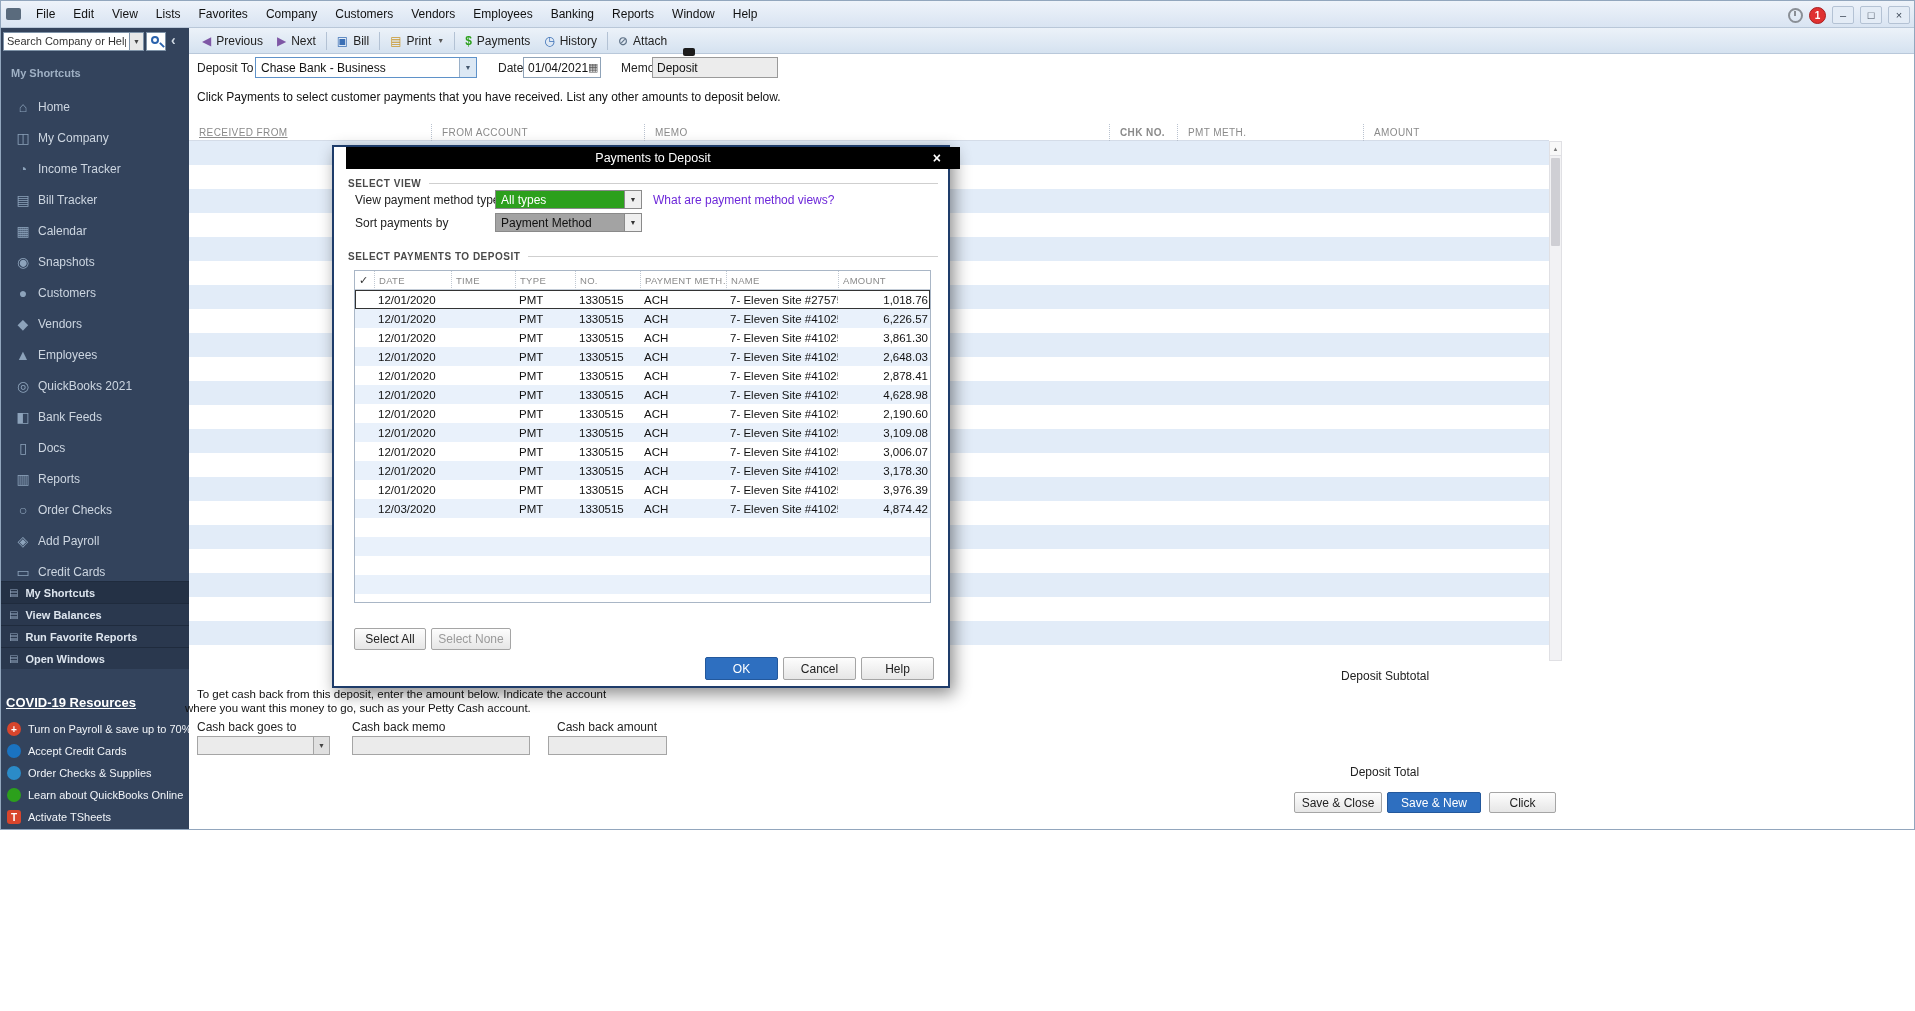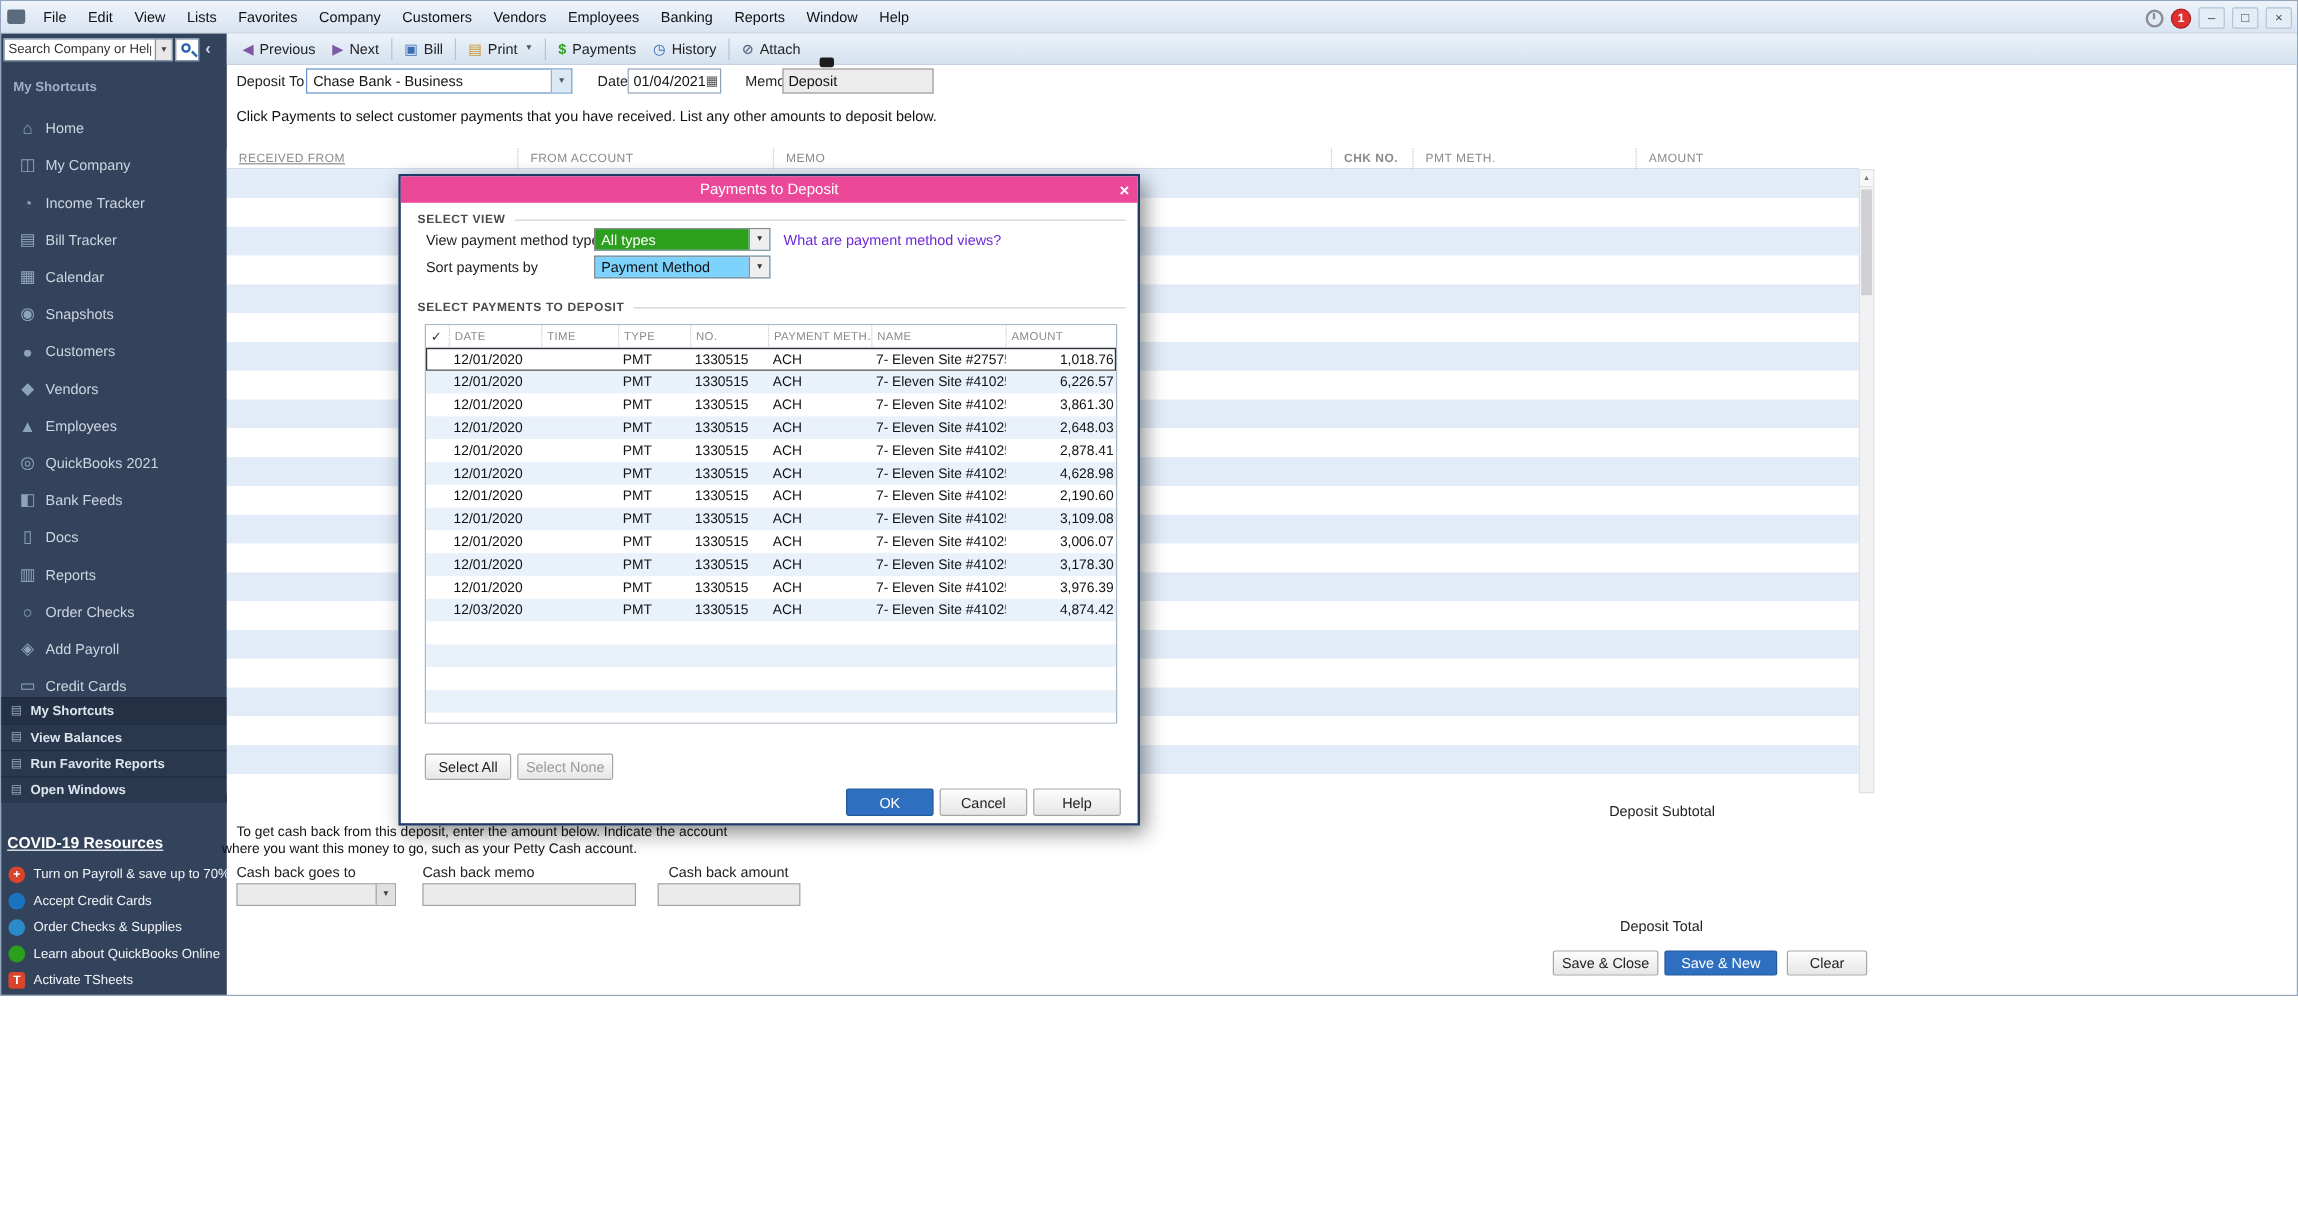--- a/index.html
+++ b/index.html
@@ -82,27 +82,27 @@
   .cb-combo .sp{flex:1}
   .cb-combo .arr{width:16px;border-left:1px solid #a5a5a5;background:#e0e0e0;display:flex;align-items:center;justify-content:center;font-size:7px;color:#444}
   .total-label{position:absolute;font-size:12px;color:#222}
   .btn{position:absolute;display:flex;align-items:center;justify-content:center;font-size:12px;border-radius:2px;cursor:pointer}
   .btn.gray{background:linear-gradient(#fdfdfd,#e6e6e6);border:1px solid #a5a5a5;color:#222}
   .btn.gray.disabled{color:#9a9a9a}
   .btn.blue{background:#2e6fc0;border:1px solid #23589c;color:#fff}
 
   
   #dialog{position:absolute;left:332px;top:145px;width:618px;height:543px;background:#fff;border:2px solid #1e3c6a;box-shadow:4px 6px 16px rgba(0,0,0,.45);z-index:10}
-  #dialog-title{position:absolute;left:0;top:0;width:100%;height:22px;background:#ec4899;color:#fff;display:flex;align-items:center;justify-content:center;font-size:12.5px}
+  #dialog-title{position:absolute;left:12px;top:0;width:100%;height:22px;background:#000000;color:#fff;display:flex;align-items:center;justify-content:center;font-size:12.5px}
   #dialog-close{position:absolute;right:7px;top:2px;color:#fff;font-size:14px;font-weight:bold;cursor:pointer;line-height:18px}
   .section-head{position:absolute;display:flex;align-items:center;gap:8px}
   .section-head .txt{font-size:10px;font-weight:bold;color:#4a4a4a;letter-spacing:.5px;white-space:nowrap}
   .section-head .rule{flex:1;height:1px;background:#cfcfcf}
   .dlg-label{position:absolute;font-size:12px;color:#222}
-  .dselect{position:absolute;height:19px;display:flex;border:1px solid #8a8a8a;background:#7dd3fc;cursor:pointer}
+  .dselect{position:absolute;height:19px;display:flex;border:1px solid #8a8a8a;background:#a3a3a3;cursor:pointer}
   .dselect .txt{flex:1;display:flex;align-items:center;padding:0 5px;font-size:12px;color:#111;white-space:nowrap;overflow:hidden}
   .dselect .arr{width:17px;border-left:1px solid #8a8a8a;background:#efefef;display:flex;align-items:center;justify-content:center;font-size:7px;color:#333}
   .dselect.green .txt{background:#2ca01c;color:#fff}
   .dlg-link{position:absolute;font-size:12px;color:#6d28d9;cursor:pointer}
   #dtable{position:absolute;left:20px;top:123px;width:577px;height:333px;border:1px solid #a9b6c6;background:#fff;overflow:hidden}
   #dtable-head{position:absolute;left:0;top:0;width:100%;height:19px;background:#fff;border-bottom:1px solid #c4cdd8}
   .dh-cell{position:absolute;top:0;height:19px;display:flex;align-items:center;font-size:9.5px;color:#8a8a8a;letter-spacing:.3px;padding-left:4px;border-left:1px dotted #c0c8d2;white-space:nowrap;overflow:hidden}
   .dh-cell.first{border-left:none;color:#333;font-size:11px}
   #dtable-body{position:absolute;left:0;top:19px;width:100%;height:313px;overflow:hidden}
   .drow{position:absolute;left:0;width:100%;height:19px;background:#fff;cursor:pointer}
@@ -365,21 +365,21 @@
 <div class="field-label" style="left:557px;top:720px">Cash back amount</div>
 <div class="cb-combo" style="left:197px;top:736px;width:133px">
   <div class="sp"></div>
     <div class="arr">▼</div>
 </div>
 <div class="cb-input" style="left:352px;top:736px;width:178px"></div>
 <div class="cb-input" style="left:548px;top:736px;width:119px"></div>
 <div class="total-label" style="left:1350px;top:765px;position:absolute">Deposit Total</div>
 <div class="btn gray" style="left:1294px;top:792px;width:88px;height:21px">Save &amp; Close</div>
 <div class="btn blue" style="left:1387px;top:792px;width:94px;height:21px">Save &amp; New</div>
-<div class="btn gray" style="left:1489px;top:792px;width:67px;height:21px">Clear</div>
+<div class="btn gray" style="left:1489px;top:792px;width:67px;height:21px">Click</div>
 
 <div id="dialog">
   <div id="dialog-title">Payments to Deposit</div>
   <div id="dialog-close">×</div>
 
   <div class="section-head" style="left:14px;top:31px;width:590px">
     <span class="txt">SELECT VIEW</span>
       <div class="rule"></div>
   </div>
   <div class="dlg-label" style="left:21px;top:46px">View payment method type</div>

